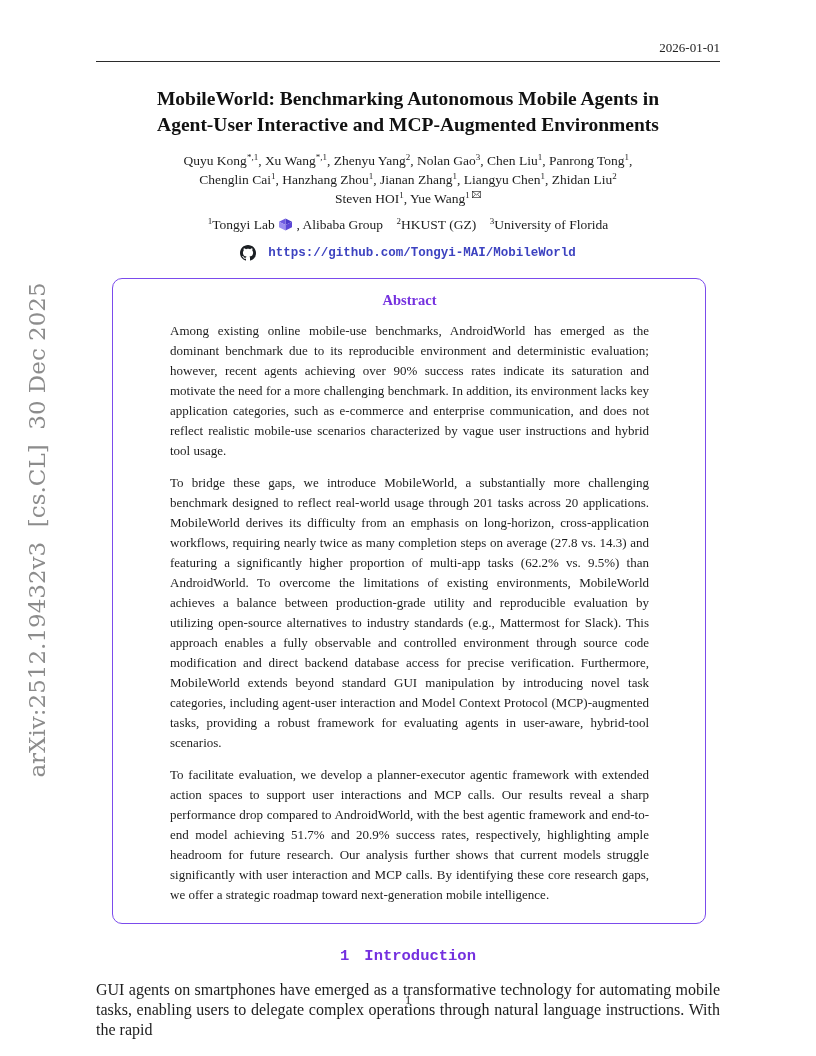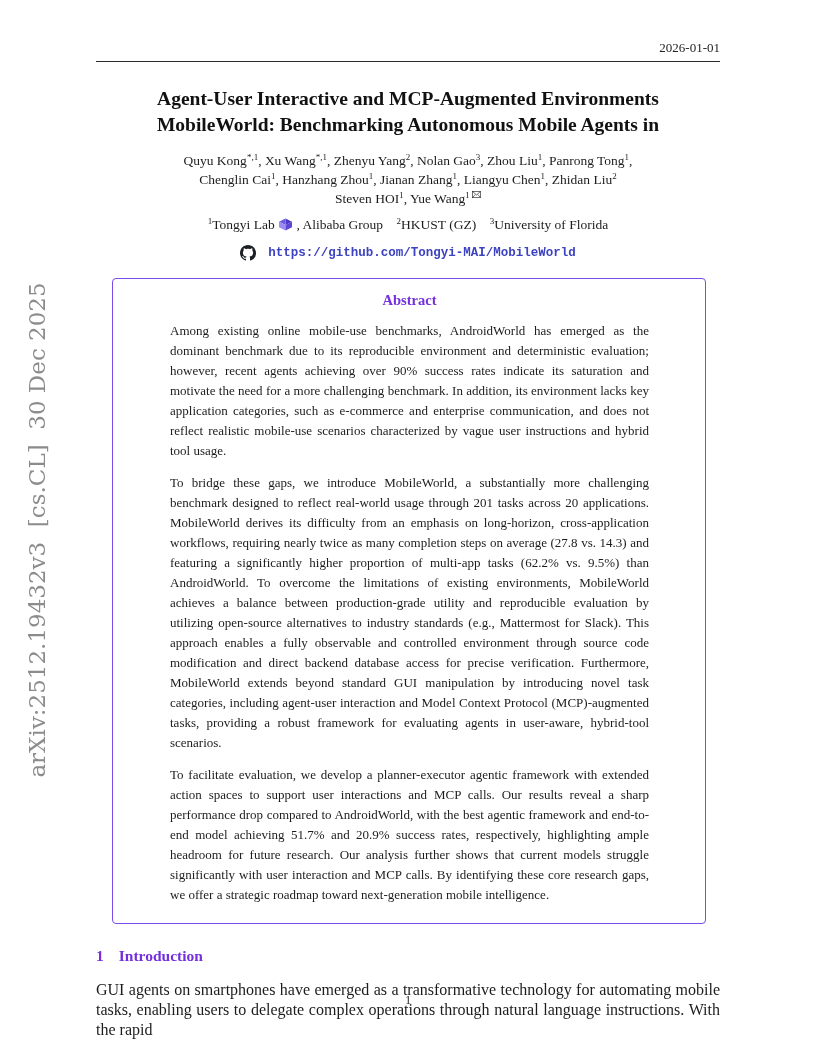--- a/index.html
+++ b/index.html
@@ -39,39 +39,40 @@
   .github-link{
     font-family:"Liberation Mono","DejaVu Sans Mono",monospace;
     font-size:12.5px;font-weight:bold;
     color:var(--link-blue);text-decoration:none;
   }
   
   .abstract-box{
     width:594px;min-height:560px;
     margin:17px 0 0 16px;
     border:1.5px solid var(--box-border);
-    border-radius:4px;
+    border-radius:10px;
     padding:13px 56px 18px 57px;
   }
   .abstract-heading{
     text-align:center;font-weight:bold;font-size:14.5px;
     color:var(--accent-purple);
     margin:0 0 2px 0;
   }
   .abstract-par{
     margin:12px 0 0 0;
     font-size:13px;line-height:20px;
     text-align:justify;
   }
   
   .section-heading{
     margin-top:23px;
-    font-family:Liberation Serif, serif;
+    font-family:Liberation Mono, monospace;
     font-weight:bold;font-size:15.5px;
     color:var(--accent-purple);
+    text-align:center;
   }
   .section-heading .sec-num{margin-right:15px;}
   .intro-par{
     margin-top:15px;
     font-size:16px;line-height:20px;
     text-align:justify;
   }
   
   .page-number{
     position:absolute;left:0;right:0;bottom:48px;
@@ -96,26 +97,26 @@
 <div class="page">
 
   <div class="arxiv-banner">arXiv:2512.19432v3  [cs.CL]  30 Dec 2025</div>
 
   <div class="content">
 
     <div class="date-row">2026-01-01</div>
     <hr class="header-rule">
 
     <div class="paper-title">
+      <div>MobileWorld: Benchmarking Autonomous Mobile Agents in</div>
       <div>Agent-User Interactive and MCP-Augmented Environments</div>
-      <div>MobileWorld: Benchmarking Autonomous Mobile Agents in</div>
     </div>
 
     <div class="author-block">
-      <div class="rich-line"><span>Quyu Kong</span><sup>*,1</sup><span>, Xu Wang</span><sup>*,1</sup><span>, Zhenyu Yang</span><sup>2</sup><span>, Nolan Gao</span><sup>3</sup><span>, Zhou Liu</span><sup>1</sup><span>, Panrong Tong</span><sup>1</sup><span>,</span></div>
+      <div class="rich-line"><span>Quyu Kong</span><sup>*,1</sup><span>, Xu Wang</span><sup>*,1</sup><span>, Zhenyu Yang</span><sup>2</sup><span>, Nolan Gao</span><sup>3</sup><span>, Chen Liu</span><sup>1</sup><span>, Panrong Tong</span><sup>1</sup><span>,</span></div>
       <div class="rich-line"><span>Chenglin Cai</span><sup>1</sup><span>, Hanzhang Zhou</span><sup>1</sup><span>, Jianan Zhang</span><sup>1</sup><span>, Liangyu Chen</span><sup>1</sup><span>, Zhidan Liu</span><sup>2</sup></div>
       <div class="rich-line"><span>Steven HOI</span><sup>1</sup><span>, Yue Wang</span><sup>1 </sup><sup><span class="env-icon"><svg viewBox="0 0 14 11" xmlns="http://www.w3.org/2000/svg">
                 <rect x="0.5" y="0.5" width="13" height="10" fill="none" stroke="#222" stroke-width="1"></rect>
                 <path d="M0.5,0.5 L7,6.2 L13.5,0.5 M0.5,10.5 L5.2,5.4 M13.5,10.5 L8.8,5.4" fill="none" stroke="#222" stroke-width="1"></path>
               </svg></span></sup></div>
     </div>
 
     <div class="affil-line rich-line"><sup>1</sup><span>Tongyi Lab </span><span class="tongyi-logo"><svg viewBox="0 0 16 14" xmlns="http://www.w3.org/2000/svg">
             <polygon points="8,0.5 15,4 8,7.5" fill="#4b3ac9"></polygon>
             <polygon points="1,4 8,0.5 8,7.5" fill="#6e5ae0"></polygon>

